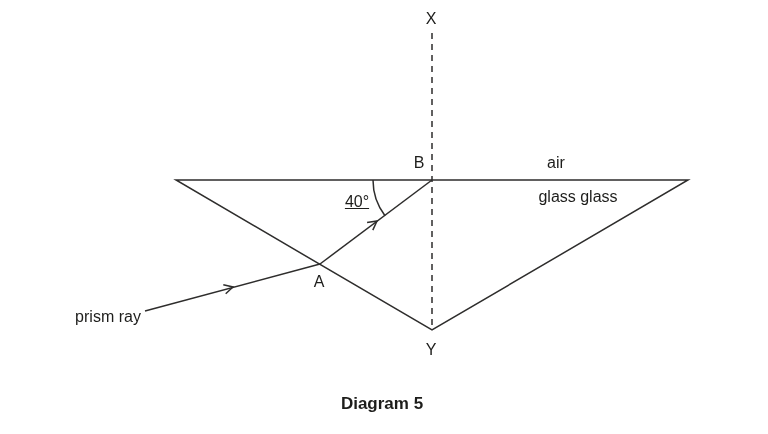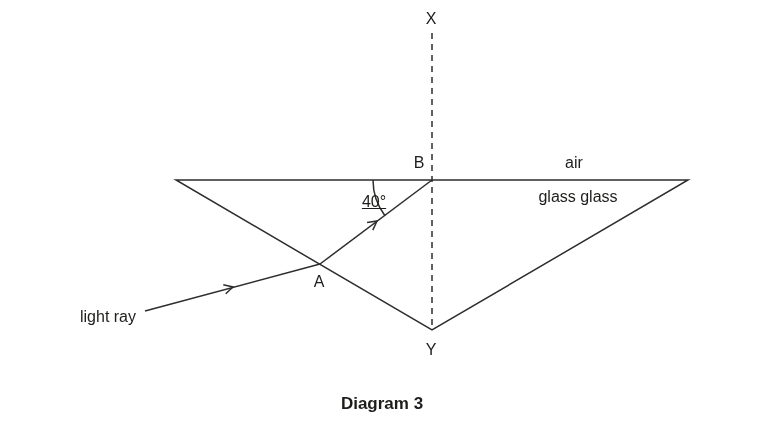--- a/index.html
+++ b/index.html
@@ -57,27 +57,27 @@
 
     <polyline points="372.8,230.1 377,221 367.1,222.6"></polyline>
 
     <path d="M 373 180 A 59 59 0 0 0 385 215.7"></path>
   </svg>
 
   <div class="lbl" style="left:431px; top:19px;">X</div>
 
   <div class="lbl" style="left:419px; top:163px;">B</div>
 
-  <div class="lbl" style="left:574px; top:163px;">air</div>
+  <div class="lbl" style="left:556px; top:163px;">air</div>
 
   <div class="lbl" style="left:578px; top:197px;">glass glass</div>
 
-  <div class="lbl" style="left:374px; top:202px;text-decoration:underline;">40°</div>
+  <div class="lbl" style="left:357px; top:202px;text-decoration:underline;">40°</div>
 
   <div class="lbl" style="left:319px; top:282px;">A</div>
 
-  <div class="lbl" style="left:108px; top:317px;">light ray</div>
+  <div class="lbl" style="left:108px; top:317px;">prism ray</div>
 
   <div class="lbl" style="left:431px; top:350px;">Y</div>
 
-  <div class="lbl caption" style="left:382px; top:403px;">Diagram 3</div>
+  <div class="lbl caption" style="left:382px; top:403px;">Diagram 5</div>
 
 </div>
 
 </body></html>

